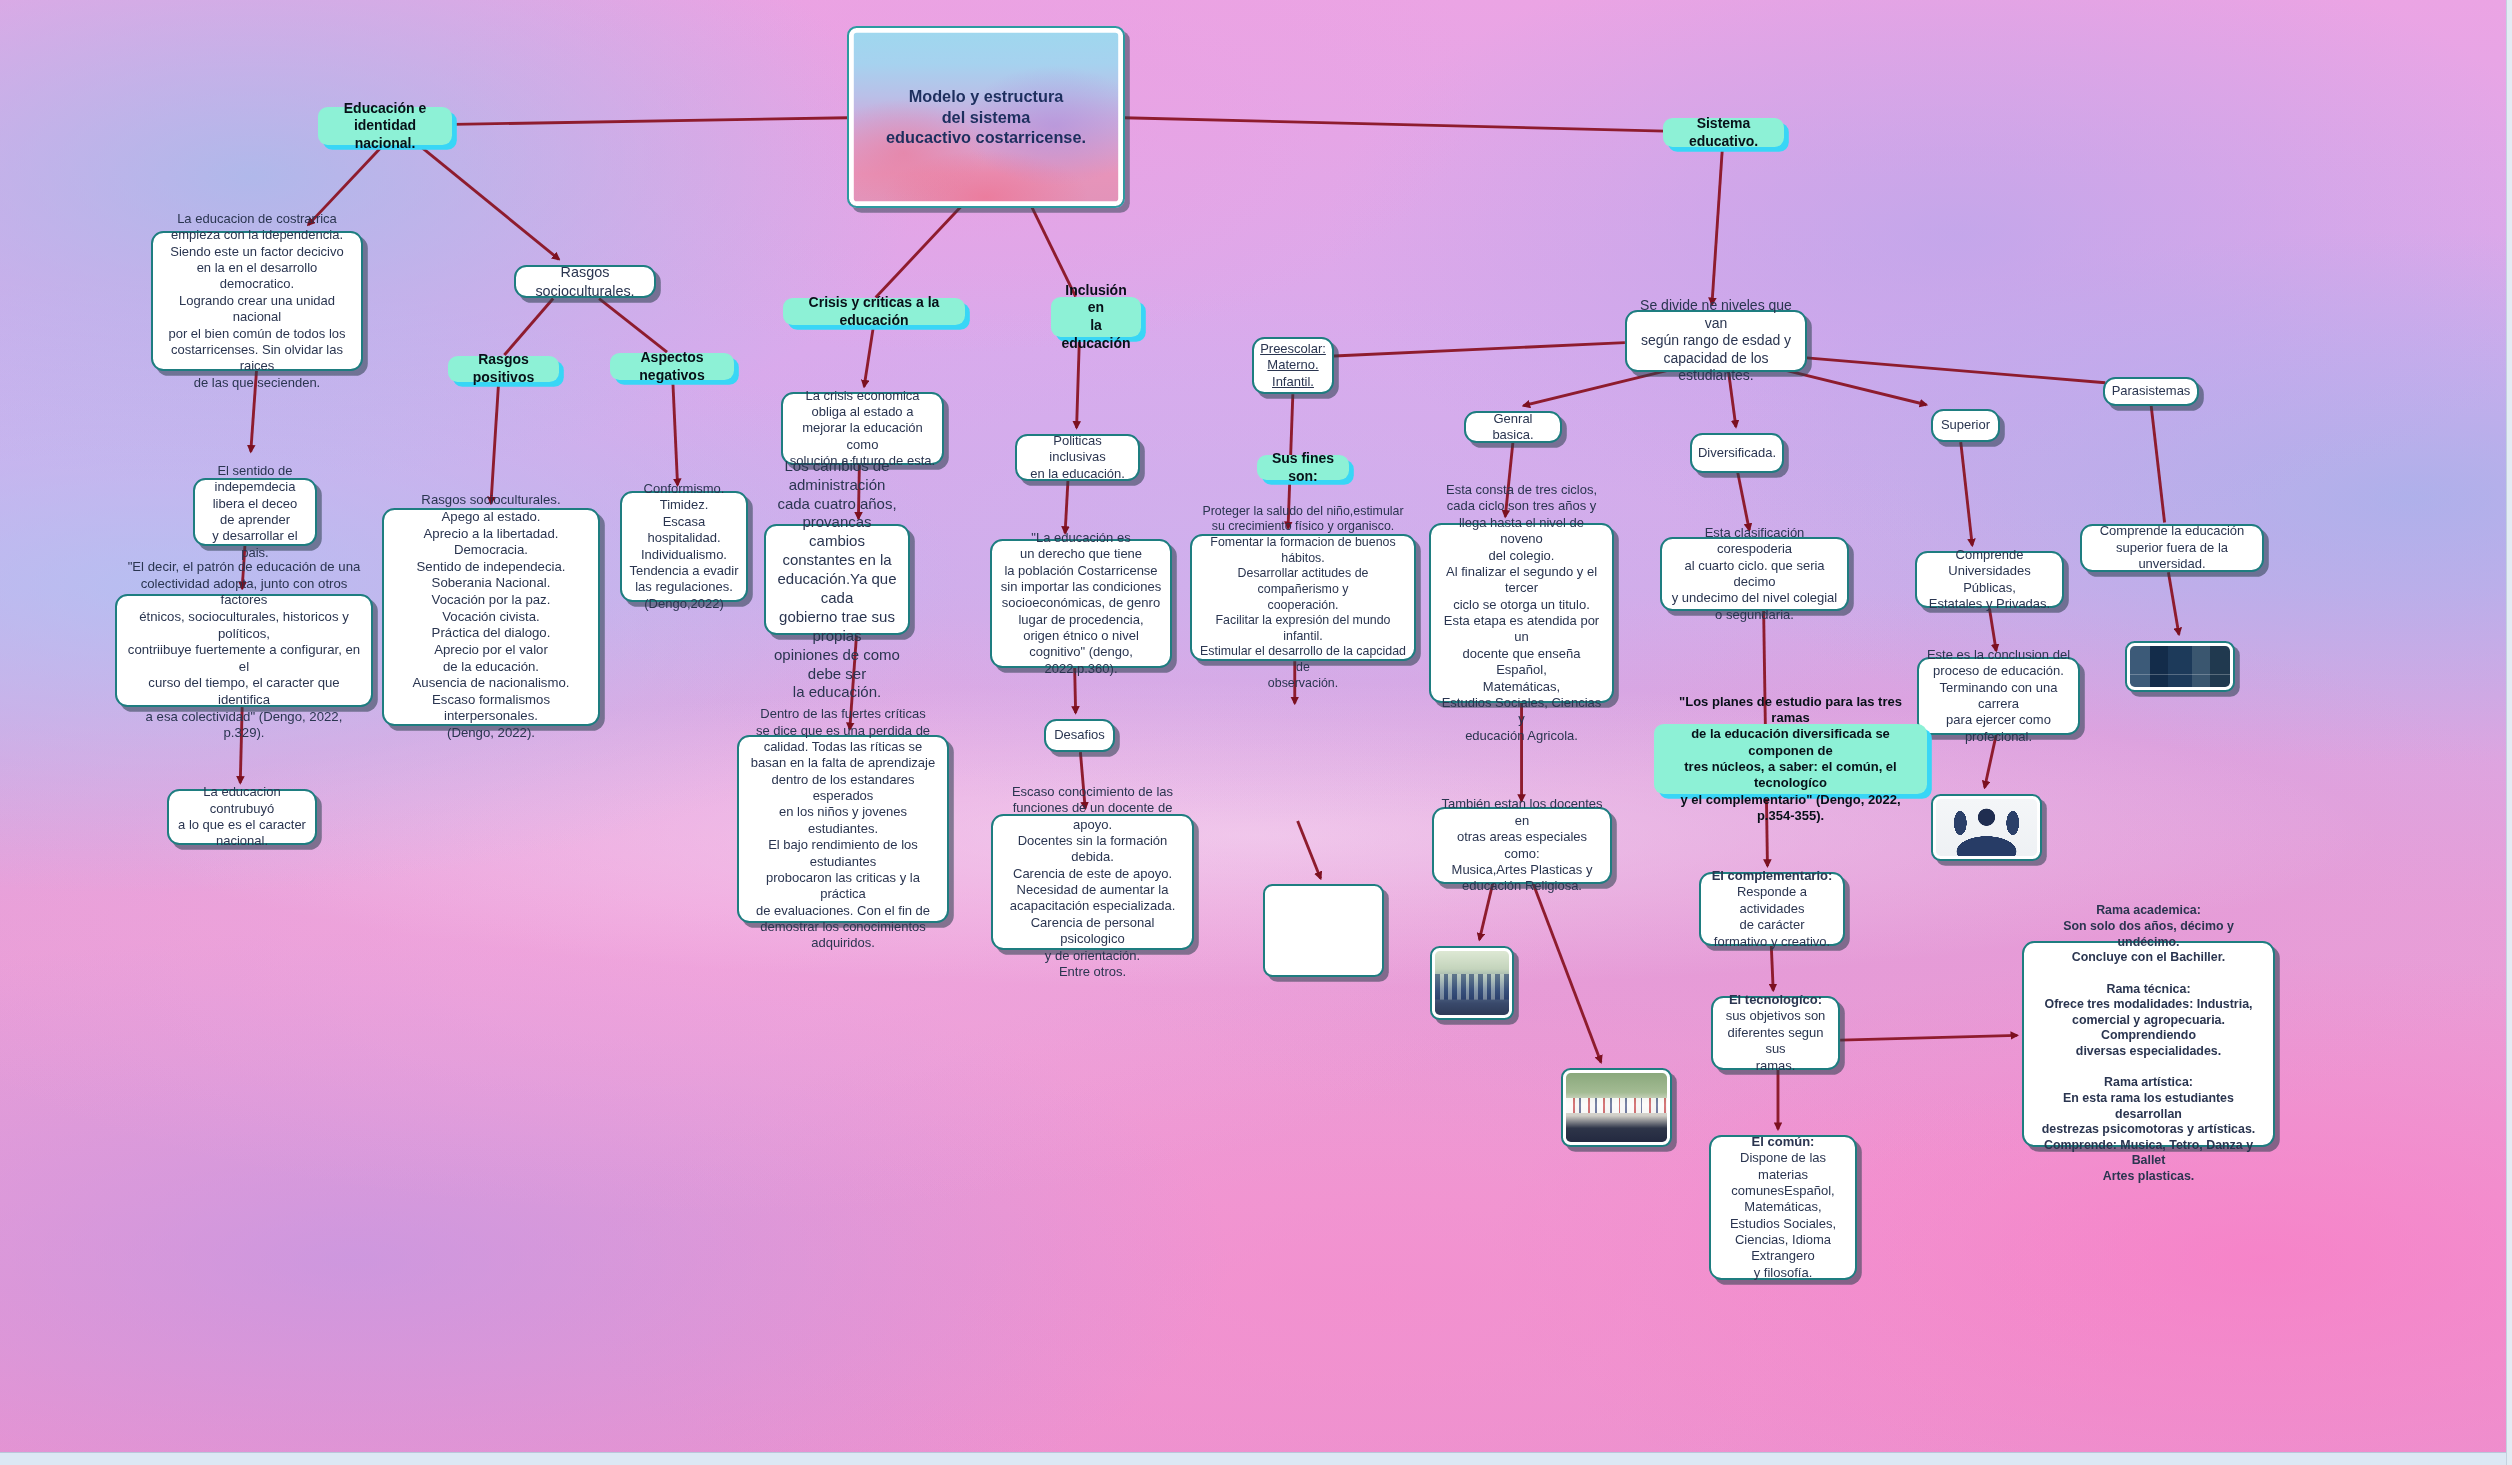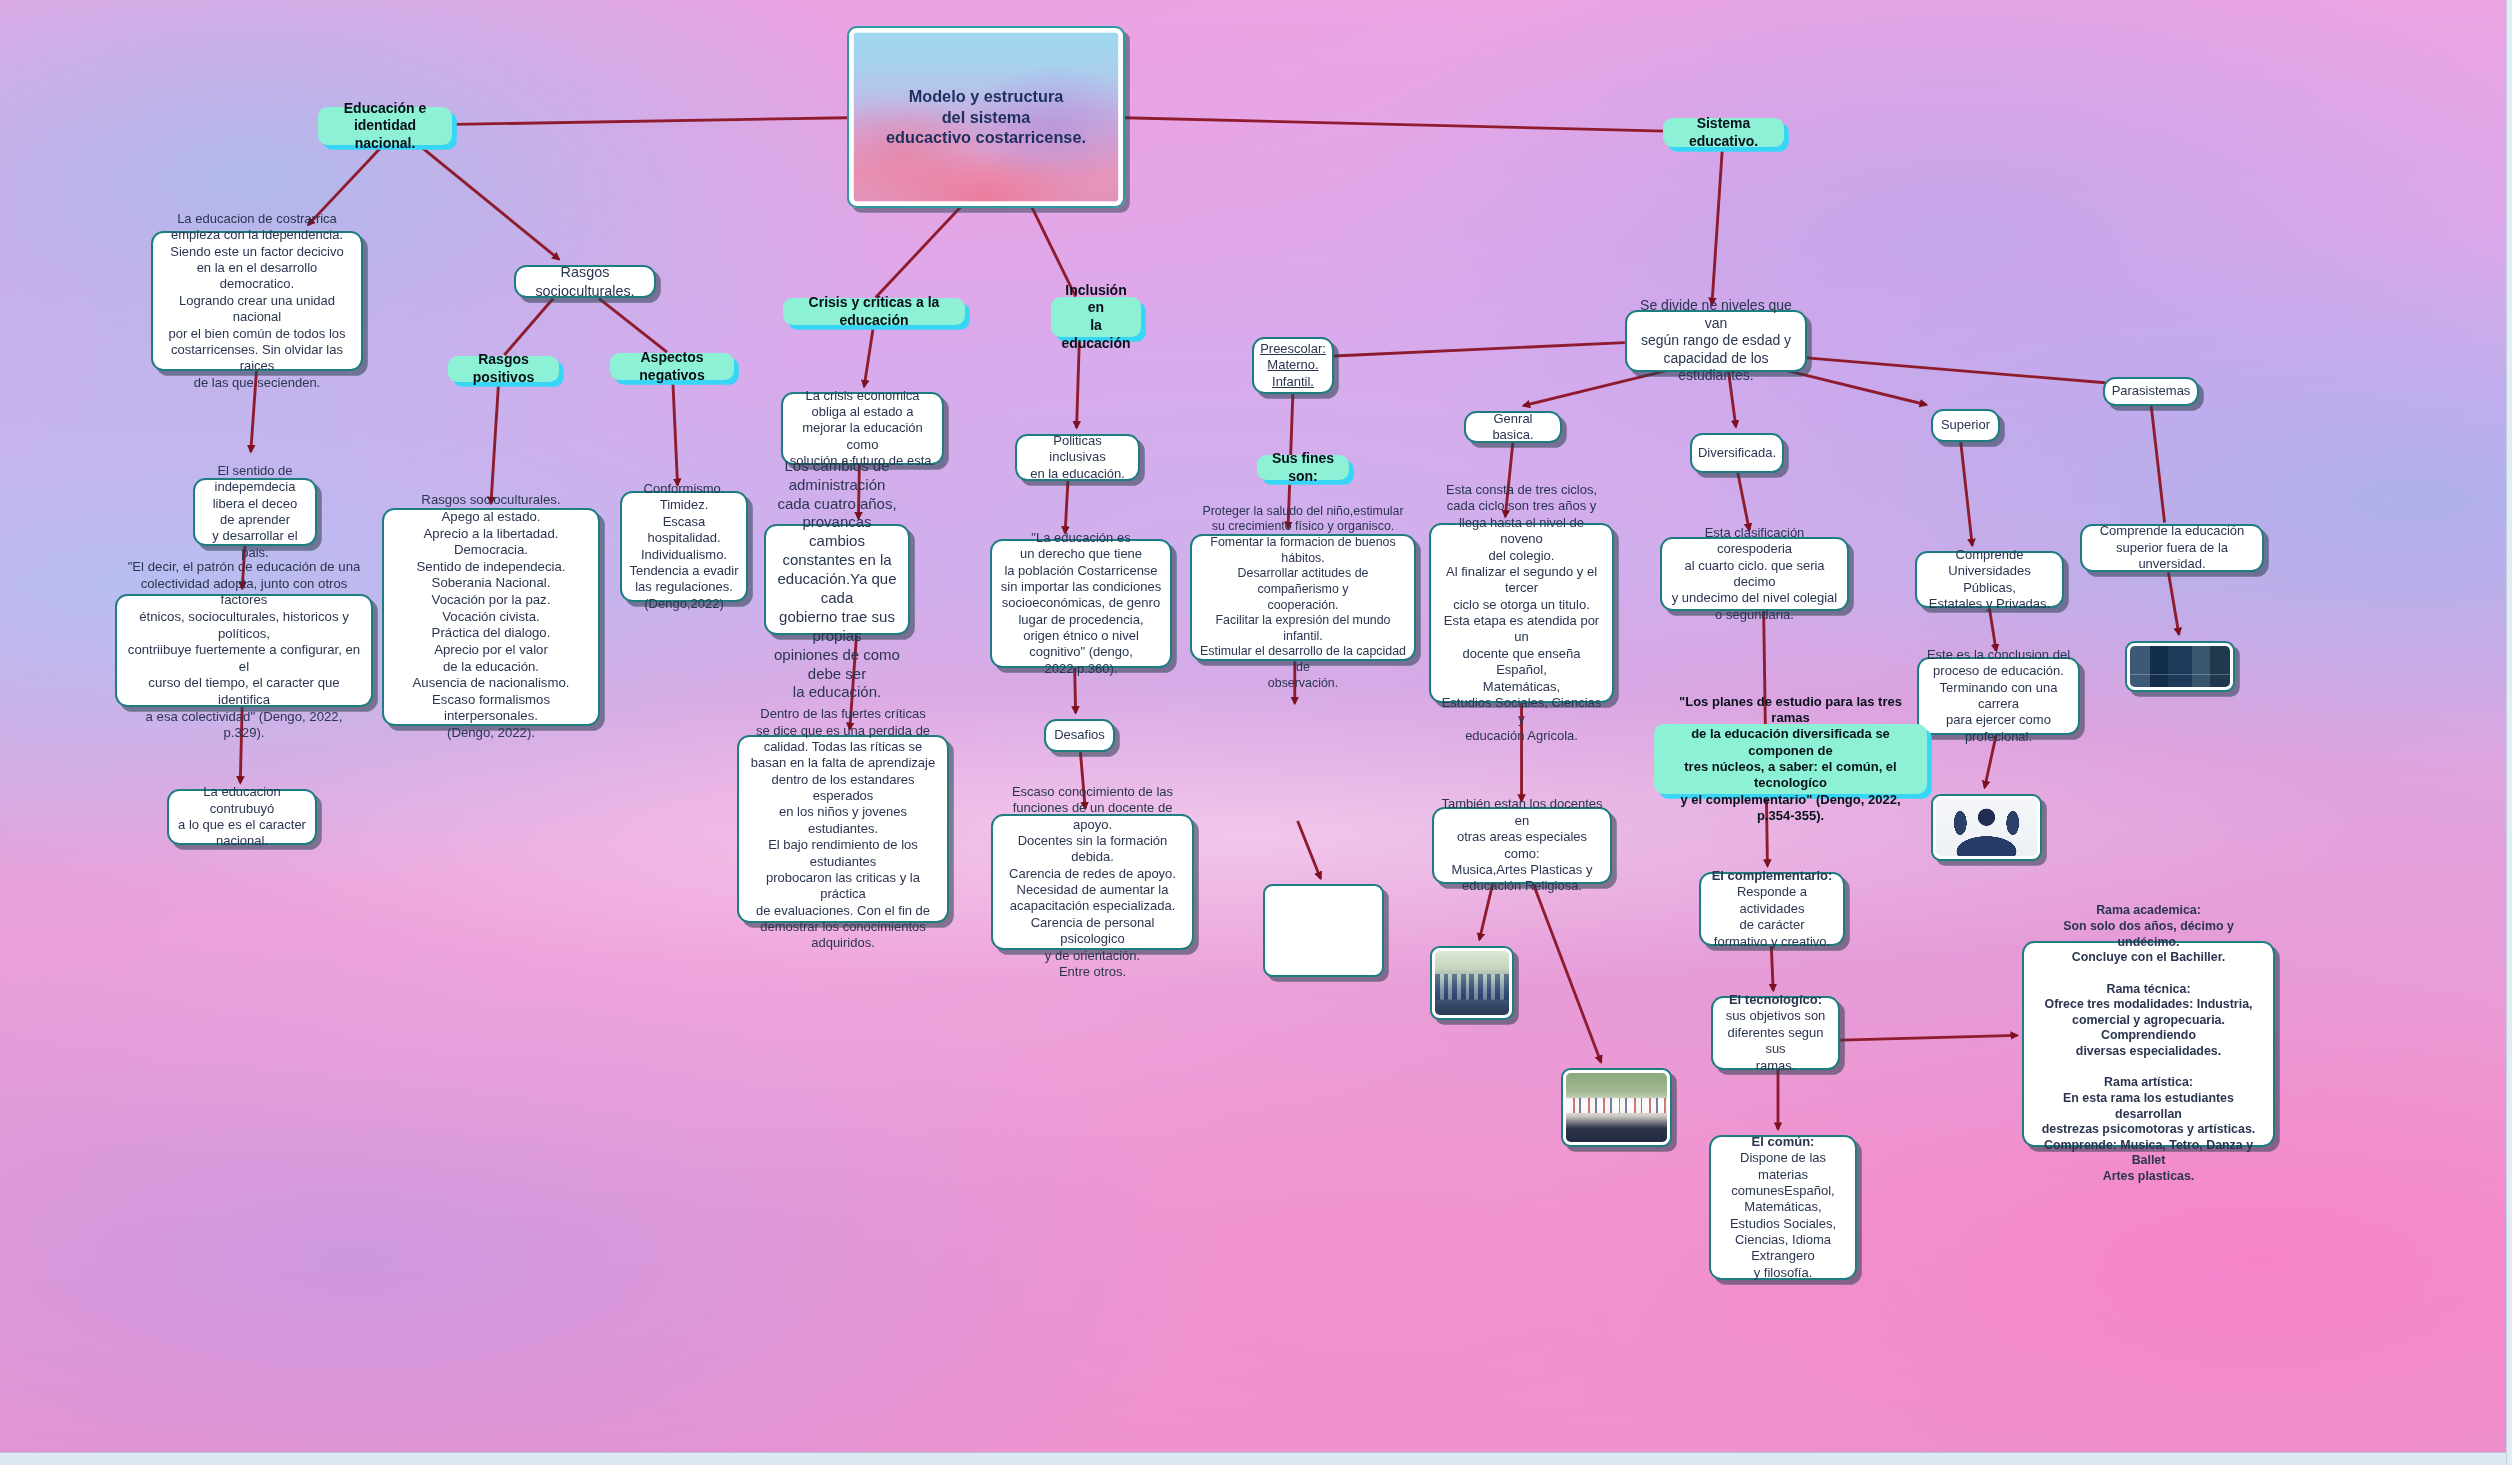--- a/index.html
+++ b/index.html
@@ -320,21 +320,21 @@
     </div>
     <div class="node box" style="left: 167px; top: 789px; width: 150px; height: 56px; font-size: 13px;">
       <div>La educacion contrubuyó
 a lo que es el caracter
 nacional.</div>
     </div>
     <div class="node box" style="left: 991px; top: 814px; width: 203px; height: 136px; font-size: 13px;">
       <div>Escaso conocimiento de las
 funciones de un docente de apoyo.
 Docentes sin la formación debida.
-Carencia de redes de apoyo.
+Carencia de este de apoyo.
 Necesidad de aumentar la
 acapacitación especializada.
 Carencia de personal psicologico
 y de orientación.
 Entre otros.</div>
     </div>
     <div class="node box" style="left: 1432px; top: 807px; width: 180px; height: 77px; font-size: 13px;">
       <div>También estan los docentes en
 otras areas especiales como:
 Musica,Artes Plasticas y

